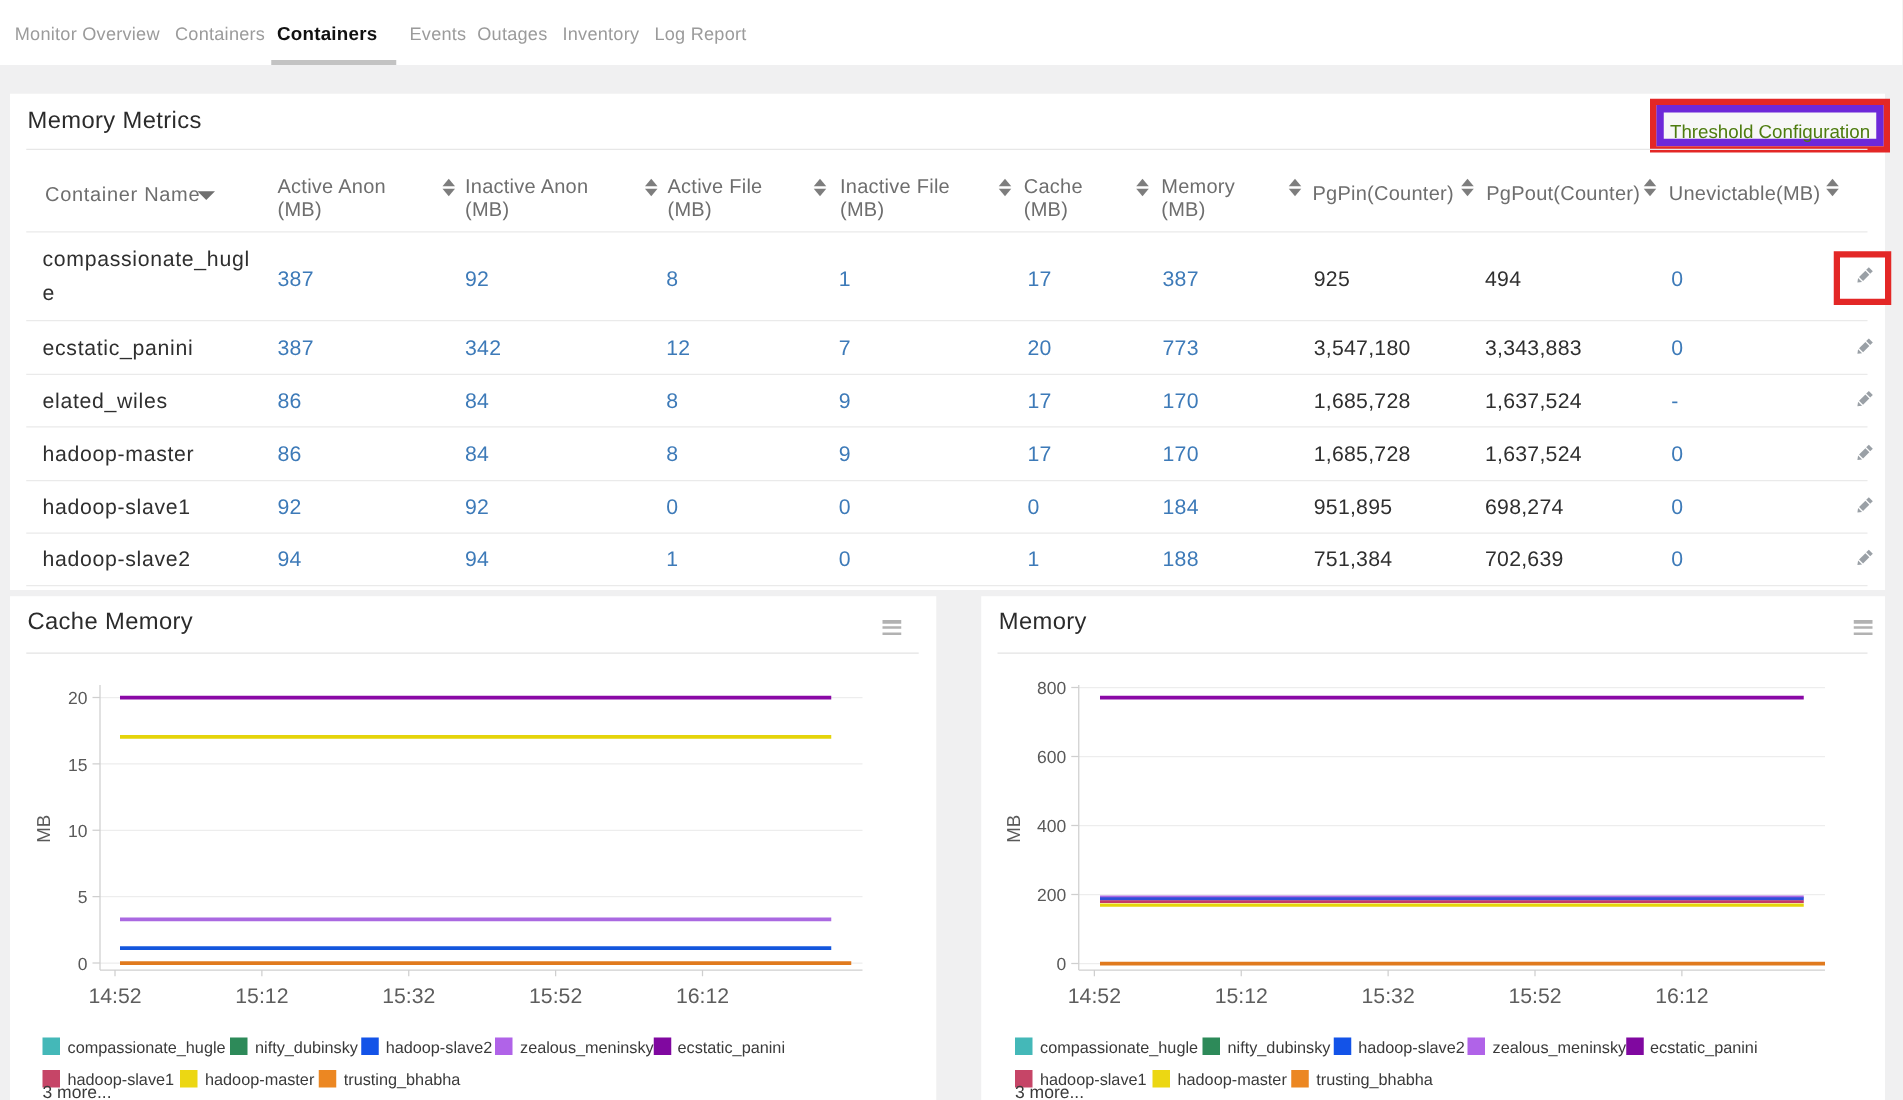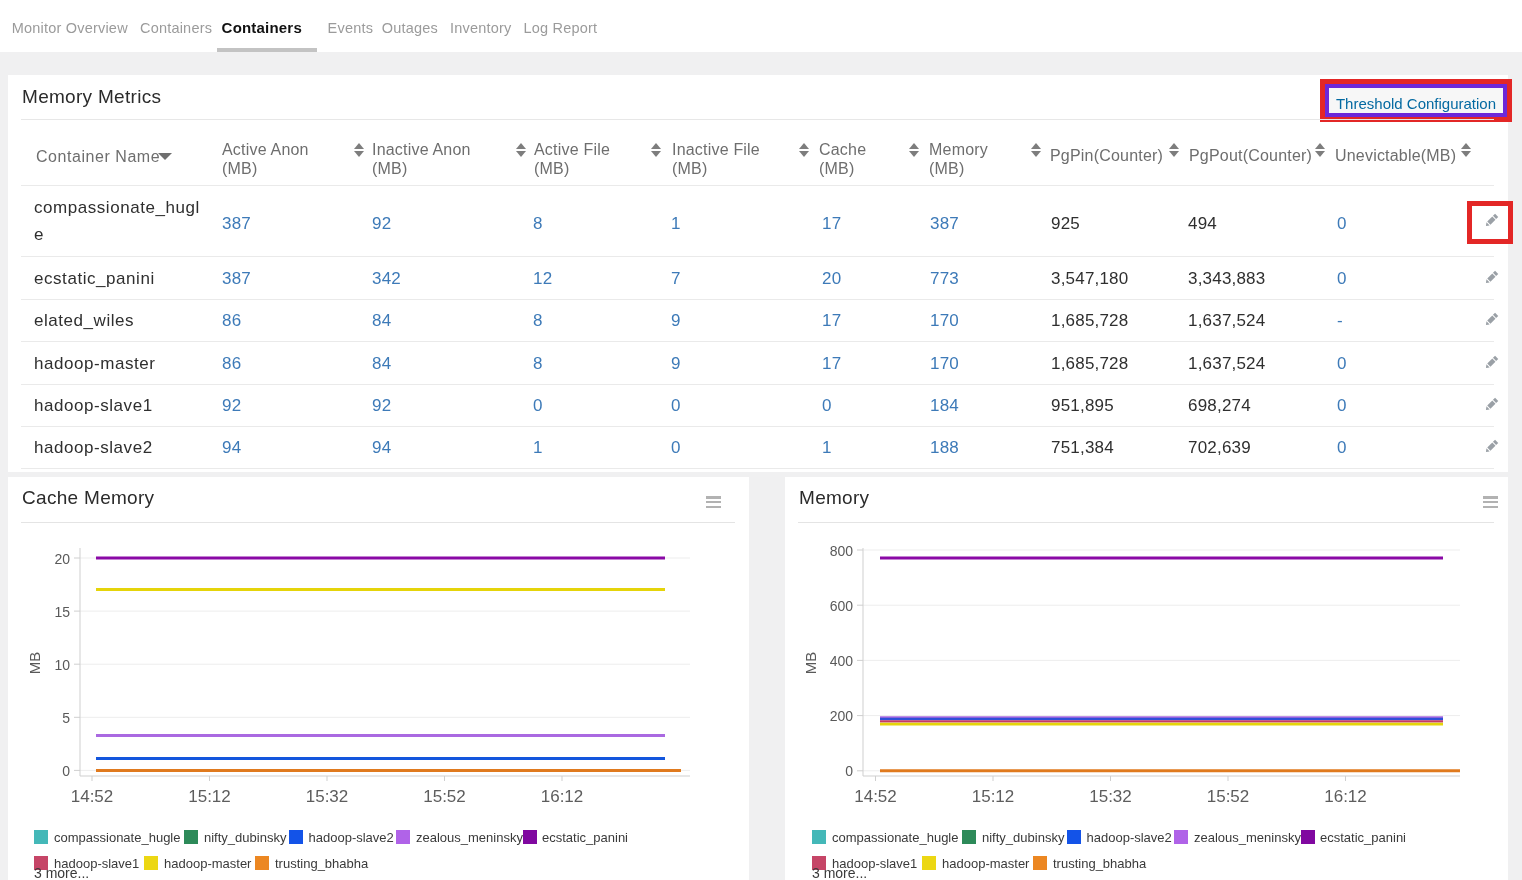--- a/index.html
+++ b/index.html
@@ -26,21 +26,21 @@
 <div class="tab" style="left:11.8px">Monitor Overview</div>
 <div class="tab" style="left:140px">Containers</div>
 <div class="tab" style="left:327.6px">Events</div>
 <div class="tab" style="left:381.8px">Outages</div>
 <div class="tab" style="left:450px">Inventory</div>
 <div class="tab" style="left:523.5px">Log Report</div>
 <div class="tab" style="left:221.6px;top:21px;color:#111;font-weight:bold;font-size:15px;letter-spacing:0.2px">Containers</div>
 <div class="abs" style="left:217px;top:48px;width:100px;height:4px;background:#c3c3c3"></div>
 <div class="card" style="left:8px;top:75px;width:1500px;height:397px"></div>
 <div class="ctitle" style="left:22px;top:87px">Memory Metrics</div>
-<div class="abs" style="left:1325px;top:84px;width:182px;height:33px;background:#f7f7f7;border:4px solid #6d28d9;font-size:15px;color:#0369a1;text-align:center;line-height:31px">Threshold Configuration</div>
+<div class="abs" style="left:1325px;top:84px;width:182px;height:33px;background:#f7f7f7;border:6px solid #6d28d9;font-size:15px;color:#4d7c0f;text-align:center;line-height:31px">Threshold Configuration</div>
 <div class="redbox" style="left:1320px;top:79px;width:192px;height:43px"></div>
 <div class="divider" style="left:21px;top:119px;width:1473px"></div>
 <div class="hdr" style="left:36px;top:148.5px;line-height:16px;letter-spacing:0.55px">Container Name</div>
 <div class="abs" style="left:158px;top:153.4px;width:0;height:0;border-left:7px solid transparent;border-right:7px solid transparent;border-top:7.3px solid #6f6f6f"></div>
 <div class="hdr" style="left:222px;top:140px">Active Anon<br>(MB)</div>
 <div class="hdr" style="left:372px;top:140px">Inactive Anon<br>(MB)</div>
 <div class="hdr" style="left:534px;top:140px">Active File<br>(MB)</div>
 <div class="hdr" style="left:672px;top:140px">Inactive File<br>(MB)</div>
 <div class="hdr" style="left:819px;top:140px">Cache<br>(MB)</div>
 <div class="hdr" style="left:929px;top:140px">Memory<br>(MB)</div>

